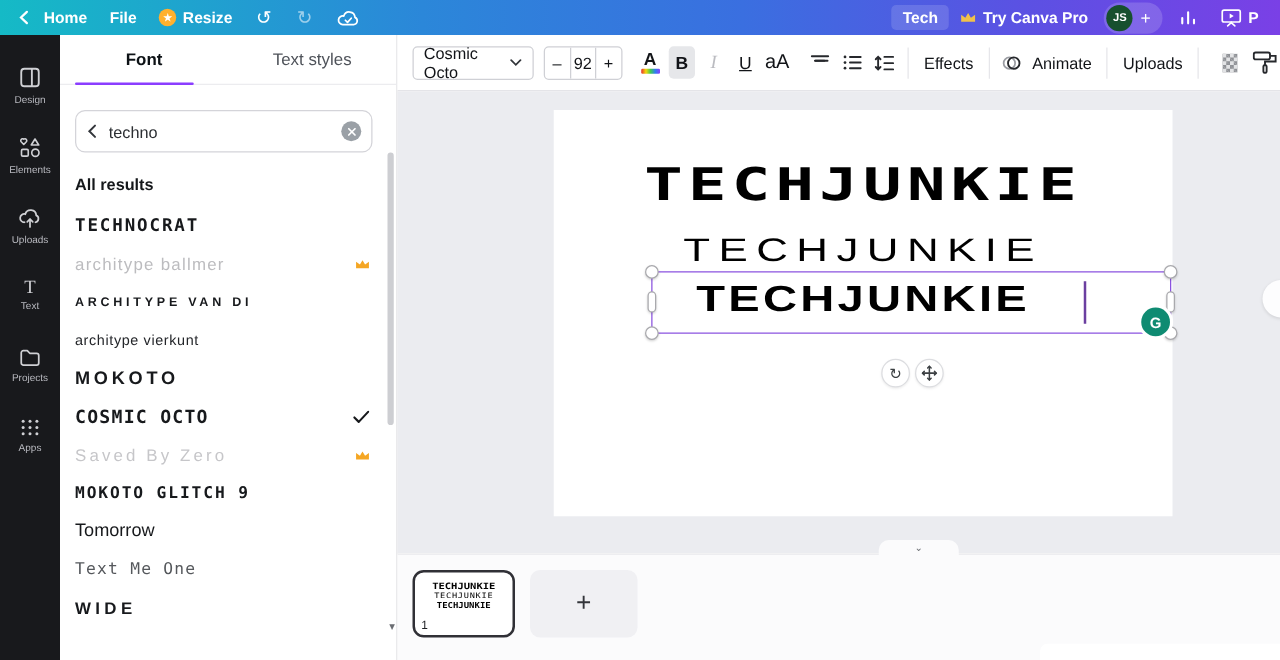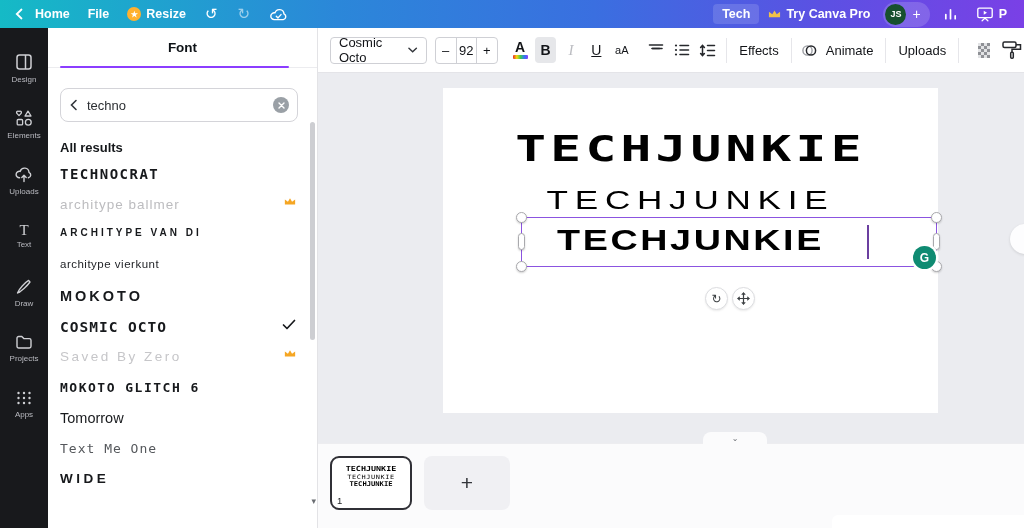--- a/index.html
+++ b/index.html
@@ -43,21 +43,21 @@
   .fp-tab.active { color:#0d1216; font-weight:700; }
   .fp-tab.active::after { content:""; position:absolute; left:12px; right:28px; bottom:-1px;
     height:2.5px; background:#8b3dff; border-radius:2px; }
   .fp-search { position:absolute; left:12px; top:60px; width:238px; height:30px;
     border:1px solid #d4d4d9; border-radius:8px; display:flex; align-items:center; padding:16px 8px; gap:9px; }
   .fp-search-text { flex:1; font-size:13px; color:#2c2f33; }
   .fp-clear { width:16px; height:16px; border-radius:50%; background:#9aa0a6; display:flex;
     align-items:center; justify-content:center; cursor:pointer; flex:0 0 auto; }
   .fp-allresults { position:absolute; left:12px; top:112px; font-size:13px; font-weight:700; color:#14171a; }
   .fp-list { position:absolute; left:0; top:138px; width:262px; }
-  .font-row { height:30.5px; display:flex; align-items:flex-start; padding:0 14px 0 12px; cursor:pointer; color:#17191c; }
+  .font-row { height:30.5px; display:flex; align-items:center; padding:0 14px 0 12px; cursor:pointer; color:#17191c; }
   .fr-label { flex:1; white-space:nowrap; overflow:hidden; }
   .crown { margin-left:7px; flex:0 0 auto; }
   .fr0 { font-family:"DejaVu Sans Mono", monospace; font-weight:900; font-size:14px; letter-spacing:1.5px; }
   .fr1 { font-size:13.5px; letter-spacing:1px; color:#bcbcbf; }
   .fr2 { font-size:10px; font-weight:600; letter-spacing:3px; }
   .fr3 { font-size:11.5px; letter-spacing:.5px; color:#232529; }
   .fr4 { font-size:14.5px; font-weight:600; letter-spacing:3px; }
   .fr5 { font-family:"DejaVu Sans Mono", monospace; font-weight:900; font-size:14.5px; letter-spacing:1px; }
   .fr6 { font-size:13.5px; letter-spacing:2.5px; color:#c6c6c9; }
   .fr7 { font-family:"DejaVu Sans Mono", monospace; font-weight:800; font-size:13px; letter-spacing:1.5px; }
@@ -78,21 +78,21 @@
   .sizebox .mid { border-left:1px solid #cfd0d5; border-right:1px solid #cfd0d5; }
   .t-ico { display:flex; align-items:center; justify-content:center; width:26px; height:26px;
     border-radius:4px; cursor:pointer; margin-left:5px; }
   .colorA { flex-direction:column; gap:1px; margin-left:12px; }
   .colorA .a { font-size:14px; font-weight:700; line-height:13px; }
   .colorA .bar { width:15px; height:3.5px; border-radius:1px;
     background:linear-gradient(90deg,#e62e2e,#f5d90a,#3fc950,#2e7df0,#8b3dff); }
   .boldB { background:#e6e7ea; font-weight:800; font-size:14px; }
   .italI { font-family:"Liberation Serif", serif; font-style:italic; font-size:15px; color:#bbbcc1; }
   .undU { font-size:14px; text-decoration:underline; }
-  .caseAa { font-size:11px; }
+  .caseAa { font-size:16px; }
   .t-divider { width:1px; height:25px; background:#e6e6ea; margin:0 9px; flex:0 0 auto; }
   .t-text { font-size:13px; cursor:pointer; white-space:nowrap; padding:0 3px; }
   .animate-wrap { display:flex; align-items:center; gap:5px; cursor:pointer; }
   .checker { width:15px; height:15px; margin-left:10px;
     background:
       linear-gradient(45deg,#6a6d73 25%,transparent 25%,transparent 75%,#6a6d73 75%),
       linear-gradient(45deg,#6a6d73 25%,#d9dadd 25%,#d9dadd 75%,#6a6d73 75%);
     background-size:6px 6px; background-position:0 0,3px 3px; opacity:.75; cursor:pointer; }
   .roller { margin-left:12px; flex:0 0 auto; }
 
@@ -228,27 +228,20 @@
           <path d="M5.6 12.8 a3.3 3.3 0 1 1 .6-6.5 a4.5 4.5 0 0 1 8.8 1 a2.9 2.9 0 0 1-.6 5.5" fill="none" stroke="#cfd0d4" stroke-width="1.4" stroke-linecap="round"></path>
           <path d="M10 16.5 V10.5 M7.8 12.5 L10 10.2 L12.2 12.5" fill="none" stroke="#cfd0d4" stroke-width="1.4" stroke-linecap="round" stroke-linejoin="round"></path>
         </svg>
       <span class="sb-label">Uploads</span>
     </div>
     <div class="sb-item">
       <span class="sb-t">T</span>
       <span class="sb-label">Text</span>
     </div>
     <div class="sb-item">
-      <svg class="ic" width="20" height="19" viewBox="0 0 20 19">
-          <path d="M3.5 16 C5 12 11 5.5 14.6 3.4 L16 5 C13.5 8.5 7.5 14.5 3.5 16 Z" fill="none" stroke="#cfd0d4" stroke-width="1.3" stroke-linejoin="round"></path>
-          <path d="M3.5 16 l2.6-1" stroke="#cfd0d4" stroke-width="1.3"></path>
-        </svg>
-      <span class="sb-label">Draw</span>
-    </div>
-    <div class="sb-item">
       <svg class="ic" width="20" height="18" viewBox="0 0 20 18">
           <path d="M3 5.2 A1.7 1.7 0 0 1 4.7 3.5 H7.8 L9.8 5.6 H15.3 A1.7 1.7 0 0 1 17 7.3 V13.3 A1.7 1.7 0 0 1 15.3 15 H4.7 A1.7 1.7 0 0 1 3 13.3 Z" fill="none" stroke="#cfd0d4" stroke-width="1.4" stroke-linejoin="round"></path>
         </svg>
       <span class="sb-label">Projects</span>
     </div>
     <div class="sb-item">
       <svg class="ic" width="18" height="18" viewBox="0 0 18 18">
           <g fill="#cfd0d4">
             <circle cx="3.5" cy="4" r="1.2"></circle>
             <circle cx="9" cy="4" r="1.2"></circle>
@@ -261,20 +254,21 @@
             <circle cx="14.5" cy="14" r="1.2"></circle>
           </g>
         </svg>
       <span class="sb-label">Apps</span>
     </div>
   </div>
 
   <div id="fontpanel">
     <div class="fp-tabs">
       <div class="fp-tab active">Font</div>
+      <div class="fp-tab">Text styles</div>
     </div>
     <div class="fp-search">
       <svg class="ic" width="9" height="12" viewBox="0 0 9 12">
           <path d="M7 1.5 L2.5 6 L7 10.5" fill="none" stroke="#33363b" stroke-width="1.6" stroke-linecap="round"></path>
         </svg>
       <span class="fp-search-text">techno</span>
       <span class="fp-clear">
         <svg class="ic" width="7" height="7" viewBox="0 0 7 7">
             <path d="M1 1 L6 6 M6 1 L1 6" stroke="#fff" stroke-width="1.4" stroke-linecap="round"></path>
           </svg>
@@ -306,21 +300,21 @@
             <path d="M1.5 6 L5 9.5 L12.5 1.5" fill="none" stroke="#17191c" stroke-width="1.7" stroke-linecap="round" stroke-linejoin="round"></path>
           </svg>
         </div>
       <div class="font-row">
           <span class="fr-label fr6">Saved By Zero</span>
           <svg class="crown ic" width="12" height="9" viewBox="0 0 14 10">
             <path d="M1 8.6 L1 2.6 L4.6 5.2 L7 1.2 L9.4 5.2 L13 2.6 L13 8.6 Z" fill="#f5a623"></path>
           </svg>
         </div>
       <div class="font-row">
-          <span class="fr-label fr7">MOKOTO GLITCH 6</span>
+          <span class="fr-label fr7">MOKOTO GLITCH 9</span>
         </div>
       <div class="font-row">
           <span class="fr-label fr8">Tomorrow</span>
         </div>
       <div class="font-row">
           <span class="fr-label fr10">Text Me One</span>
         </div>
       <div class="font-row">
           <span class="fr-label fr9">WIDE</span>
         </div>

